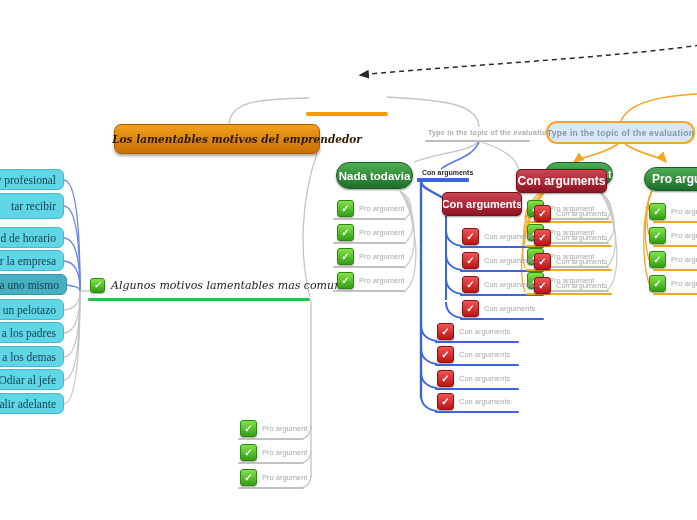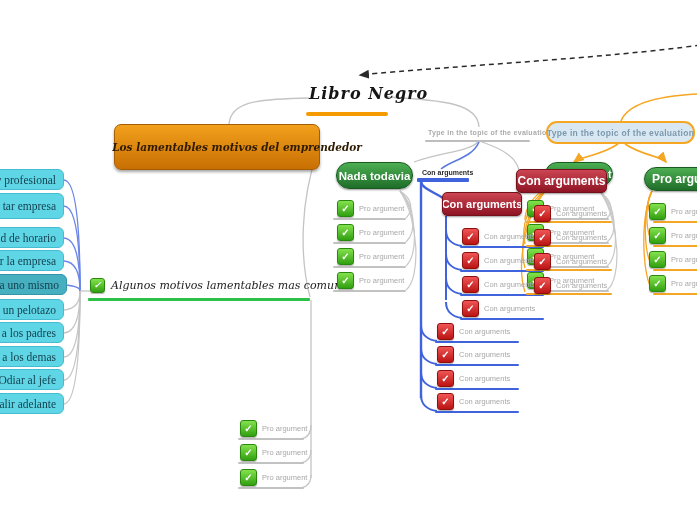--- a/index.html
+++ b/index.html
@@ -128,36 +128,35 @@
     <path d="M 652 191 C 646 200 648 212 653 219" fill="none" stroke="#F5A623" stroke-width="1.3"></path>
     <path d="M 652 191 C 644 206 646 234 653 243" fill="none" stroke="#F5A623" stroke-width="1.3"></path>
     <path d="M 652 191 C 642 212 644 256 653 267" fill="none" stroke="#F5A623" stroke-width="1.3"></path>
     <path d="M 652 191 C 640 218 642 278 653 291" fill="none" stroke="#F5A623" stroke-width="1.3"></path>
 
     <path d="M 621 121 C 628 103 658 96 697 94" fill="none" stroke="#F5A623" stroke-width="1.6"></path>
     <path d="M 618 144 C 600 156 582 156 574 162" fill="none" stroke="#F5A623" stroke-width="1.6" marker-end="url(#arrO)"></path>
     <path d="M 625 144 C 643 156 661 156 666 162" fill="none" stroke="#F5A623" stroke-width="1.6" marker-end="url(#arrO)"></path>
   </svg>
 
-  <div class="node map-title" style="left:309px;top:84px;">Libro Negro</div>
   <div class="title-ul" style="left:306px;top:112px;width:82px;height:4px;"></div>
 
-  <div class="node orange-box" style="left:114px;top:124px;width:206px;height:46px;padding-left:40px;">Los lamentables motivos del emprendedor</div>
+  <div class="node orange-box" style="left:114px;top:124px;width:206px;height:30px;padding-left:40px;">Los lamentables motivos del emprendedor</div>
 
   <div class="node summary" style="left:90px;top:278px;">
     <span class="cb g sm">✓</span>
     <span>Algunos motivos lamentables mas comunes</span>
   </div>
   <div class="ul" style="left:88px;top:298px;width:222px;height:2.5px;background:#2BC048;"></div>
 
   <div class="node cyan-box" style="left:-66px;top:169px;width:130px;height:21px;">
       <span>nal y profesional</span>
     </div>
   <div class="node cyan-box" style="left:-66px;top:193px;width:130px;height:26px;">
-      <span>tar empresa</span>
+      <span>tar recibir</span>
     </div>
   <div class="node cyan-box" style="left:-66px;top:227px;width:130px;height:21px;">
       <span>bertad de horario</span>
     </div>
   <div class="node cyan-box" style="left:-66px;top:250px;width:130px;height:21px;">
       <span>diar la empresa</span>
     </div>
   <div class="node cyan-box dark" style="left:-66px;top:274px;width:133px;height:21px;">
       <span>lgo a uno mismo</span>
     </div>

